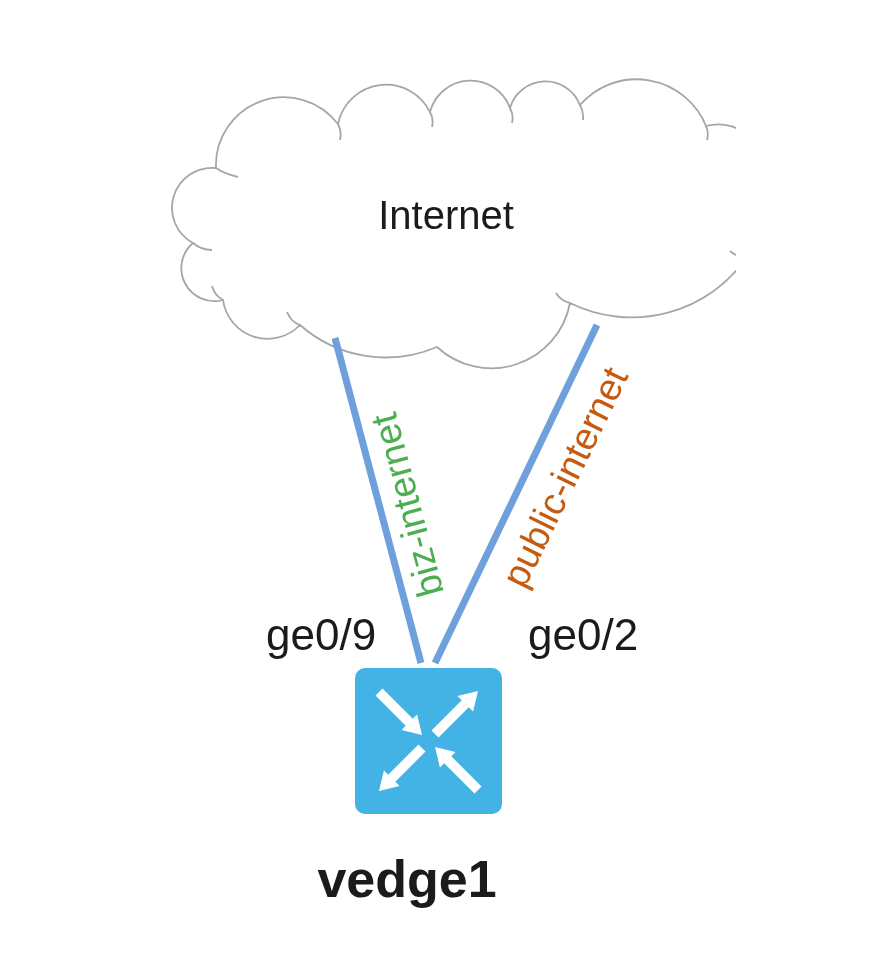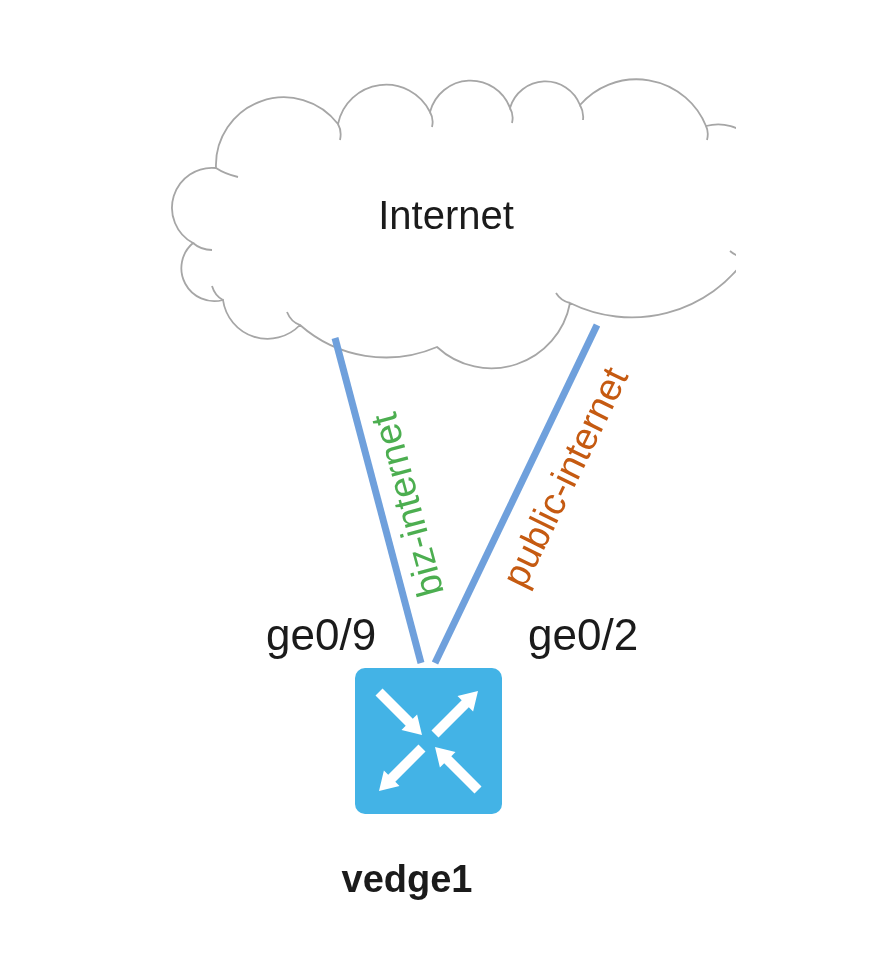--- a/index.html
+++ b/index.html
@@ -26,21 +26,21 @@
   .lbl.centered { transform: translate(-50%, -50%); }
   .internet-lbl {
     left: 446px; top: 215px;
     font-size: 40px;
   }
   .if-lbl { font-size: 44px; }
   .if-left  { left: 266px; top: 613px; }
   .if-right { left: 484px; top: 613px; margin-left: 44px; }
   .device-lbl {
     left: 407px; top: 879px;
-    font-size: 38px;
+    font-size: 52px;
     font-weight: 700;
   }
   .link-lbl {
     font-size: 38px;
     font-weight: 400;
   }
   .link-lbl.biz {
     left: 407px; top: 505px;
     transform: translate(-50%, -50%) rotate(-105deg);
     color: #4CAE50;

